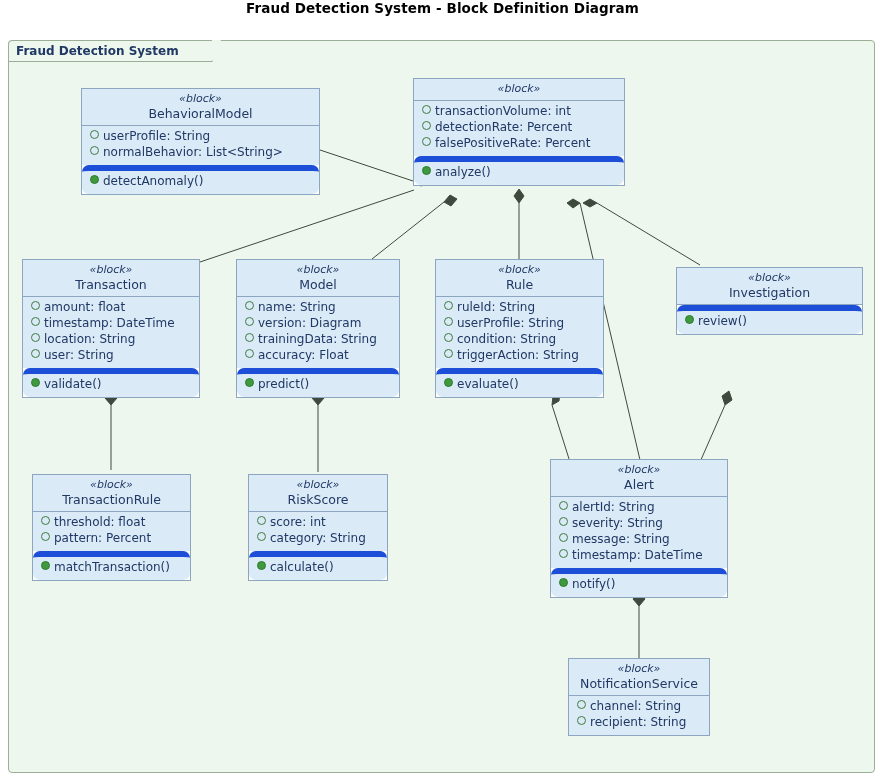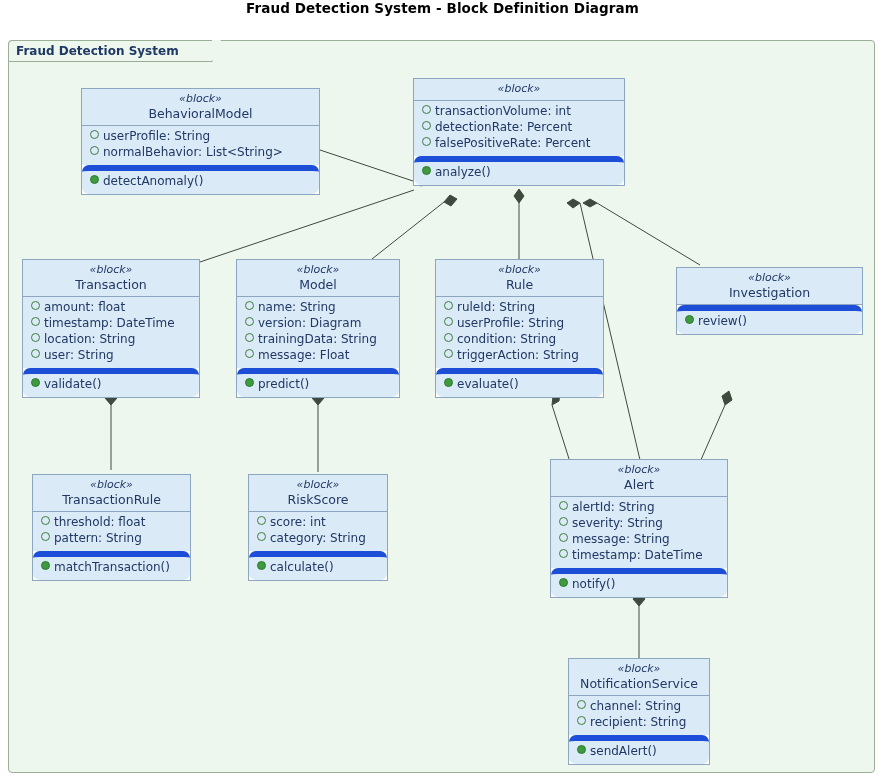--- a/index.html
+++ b/index.html
@@ -227,21 +227,21 @@
 
   <div class="block" id="b-model" style="left:236px; top:259px; width:164px;">
     <div class="hdr">
       <span class="stereo">«block»</span>
       <span class="bname">Model</span>
     </div>
     <div class="compartment attrs">
       <div class="row"><span class="circ"></span><span>name: String</span></div>
       <div class="row"><span class="circ"></span><span>version: Diagram</span></div>
       <div class="row"><span class="circ"></span><span>trainingData: String</span></div>
-      <div class="row"><span class="circ"></span><span>message: Float</span></div>
+      <div class="row"><span class="circ"></span><span>accuracy: Float</span></div>
     </div>
     <div class="compartment ops">
       <div class="row"><span class="circ filled"></span><span>predict()</span></div>
     </div>
   </div>
 
   <div class="block" id="b-rule" style="left:435px; top:259px; width:169px;">
     <div class="hdr">
       <span class="stereo">«block»</span>
       <span class="bname">Rule</span>
@@ -267,21 +267,21 @@
     </div>
   </div>
 
   <div class="block" id="b-transaction-rule" style="left:32px; top:474px; width:159px;">
     <div class="hdr">
       <span class="stereo">«block»</span>
       <span class="bname">TransactionRule</span>
     </div>
     <div class="compartment attrs">
       <div class="row"><span class="circ"></span><span>threshold: float</span></div>
-      <div class="row"><span class="circ"></span><span>pattern: String</span></div>
+      <div class="row"><span class="circ"></span><span>pattern: Percent</span></div>
     </div>
     <div class="compartment ops">
       <div class="row"><span class="circ filled"></span><span>matchTransaction()</span></div>
     </div>
   </div>
 
   <div class="block" id="b-risk-score" style="left:248px; top:474px; width:140px;">
     <div class="hdr">
       <span class="stereo">«block»</span>
       <span class="bname">RiskScore</span>
@@ -313,18 +313,15 @@
 
   <div class="block" id="b-notification-service" style="left:568px; top:658px; width:142px;">
     <div class="hdr">
       <span class="stereo">«block»</span>
       <span class="bname">NotificationService</span>
     </div>
     <div class="compartment attrs">
       <div class="row"><span class="circ"></span><span>channel: String</span></div>
       <div class="row"><span class="circ"></span><span>recipient: String</span></div>
     </div>
-    <div class="compartment ops">
-      <div class="row"><span class="circ filled"></span><span>sendAlert()</span></div>
-    </div>
   </div>
 
 </div>
 
 </body></html>

